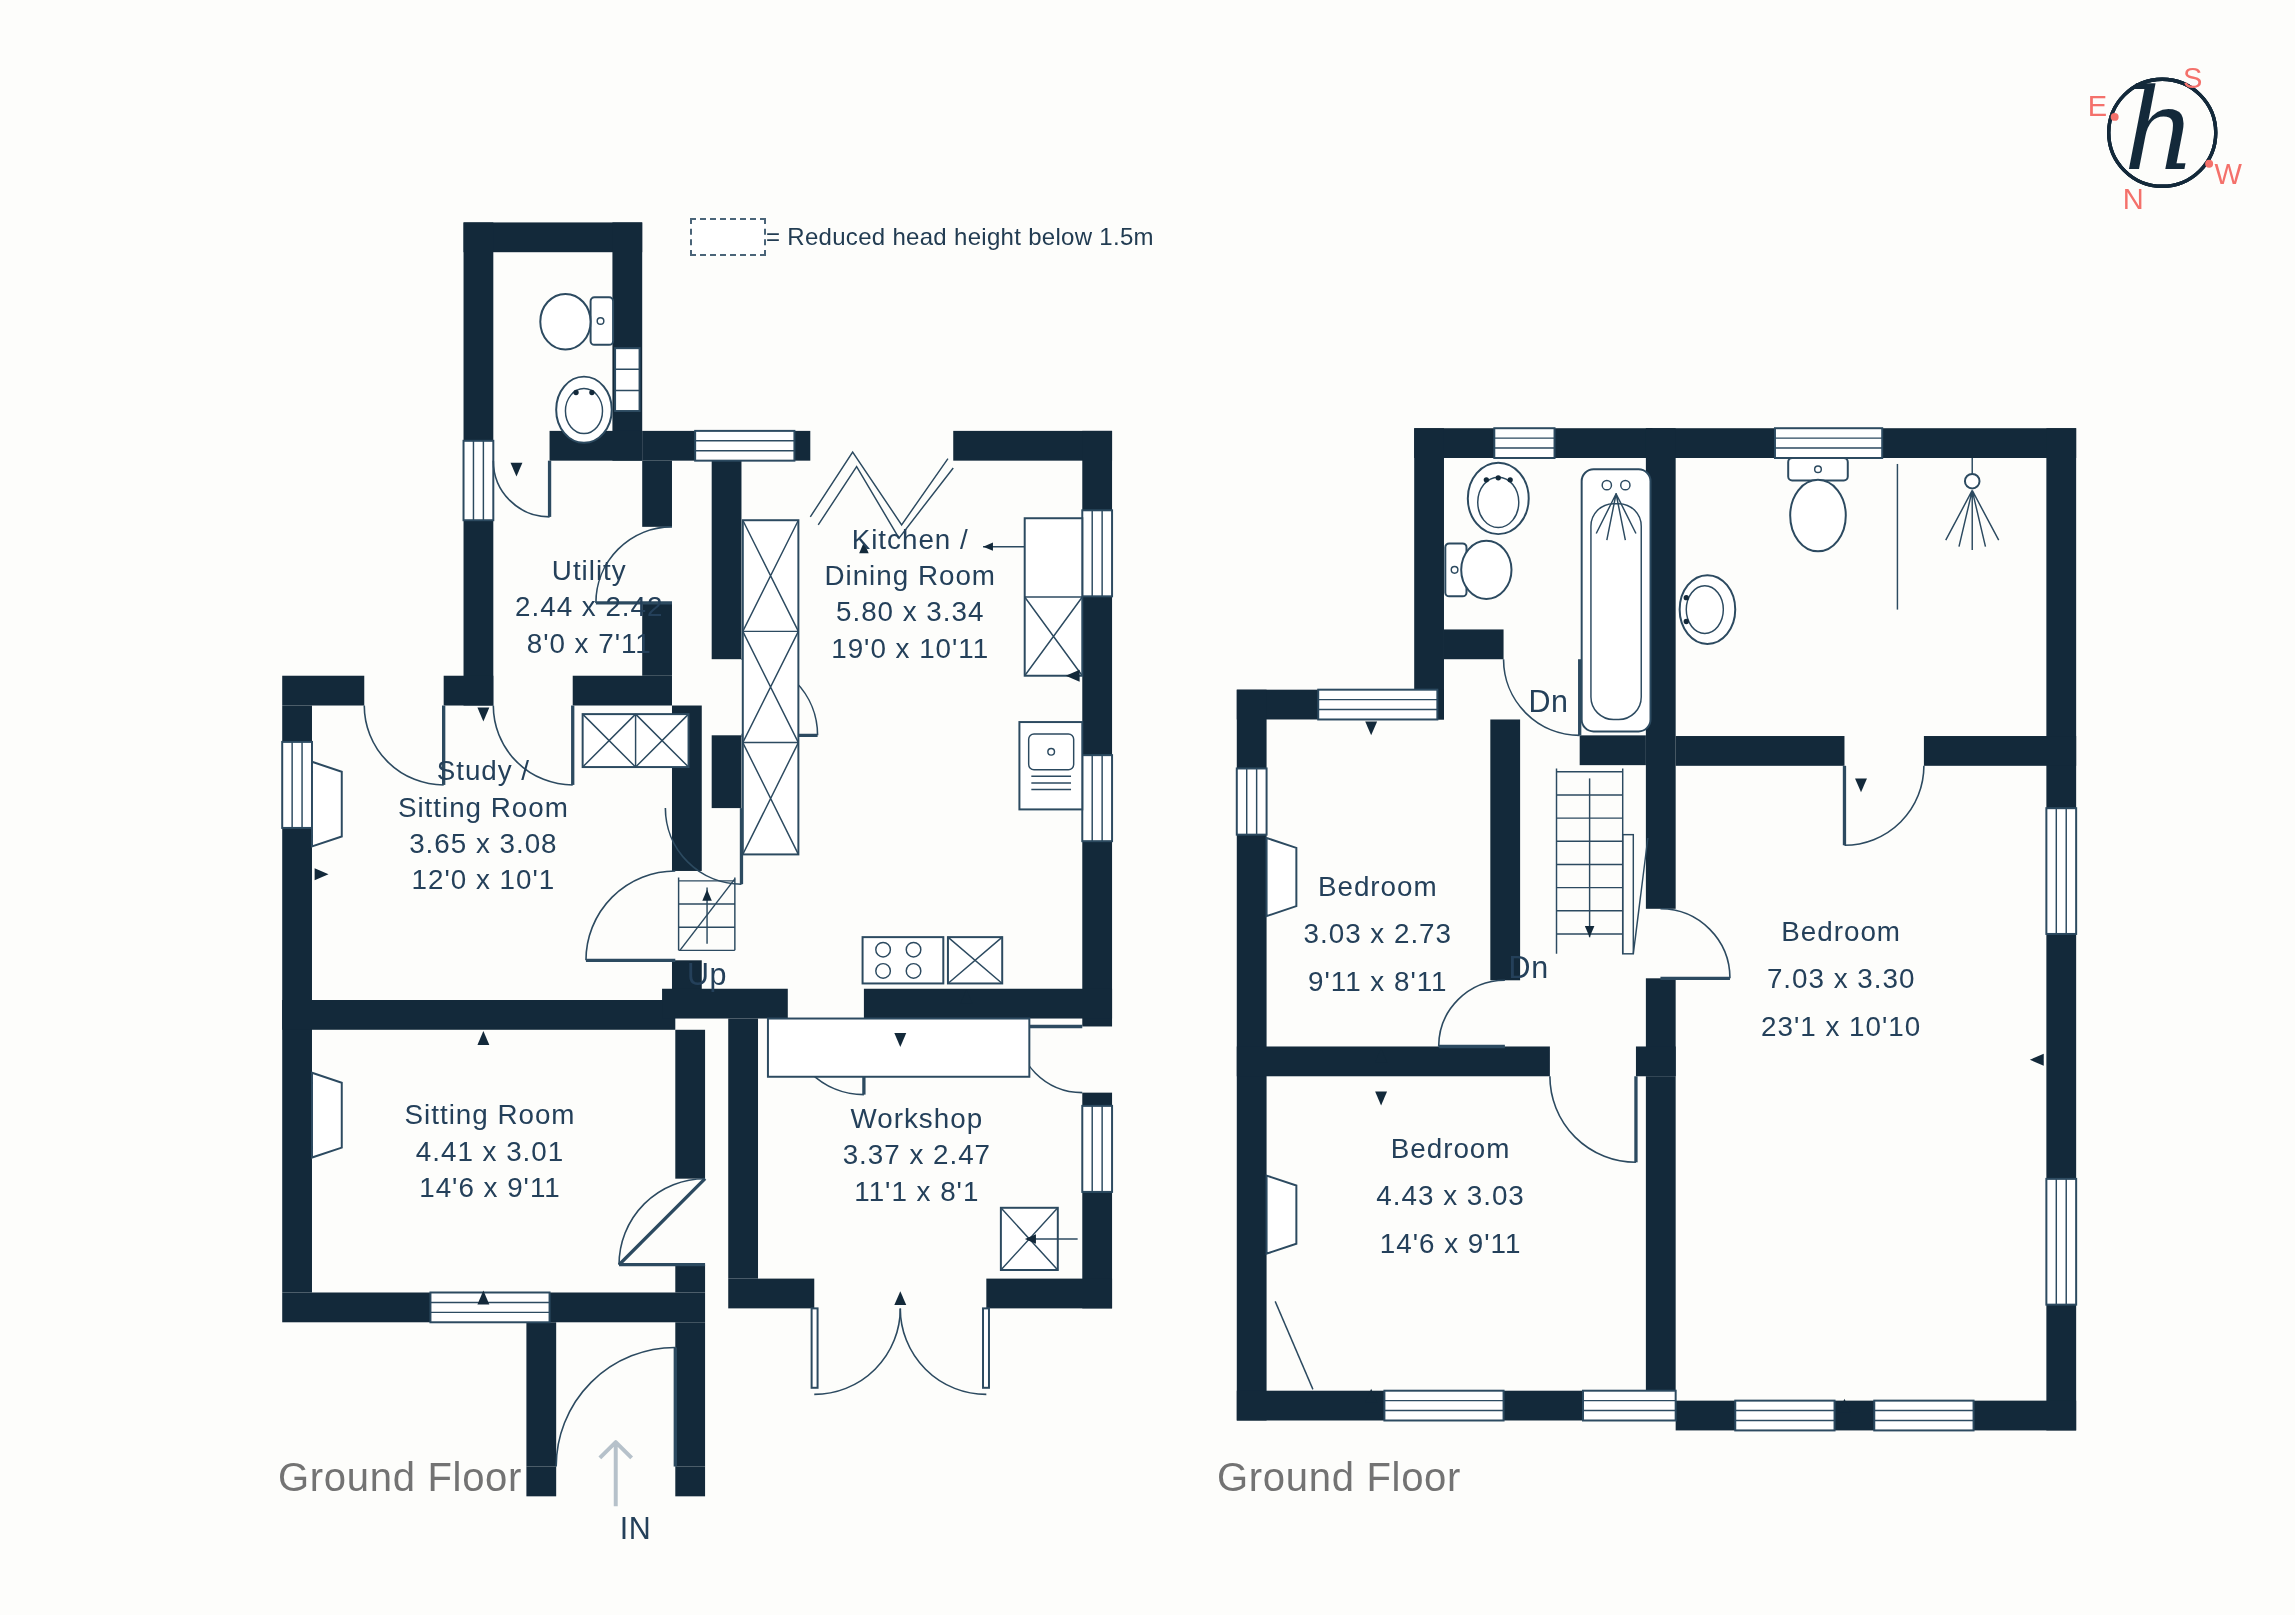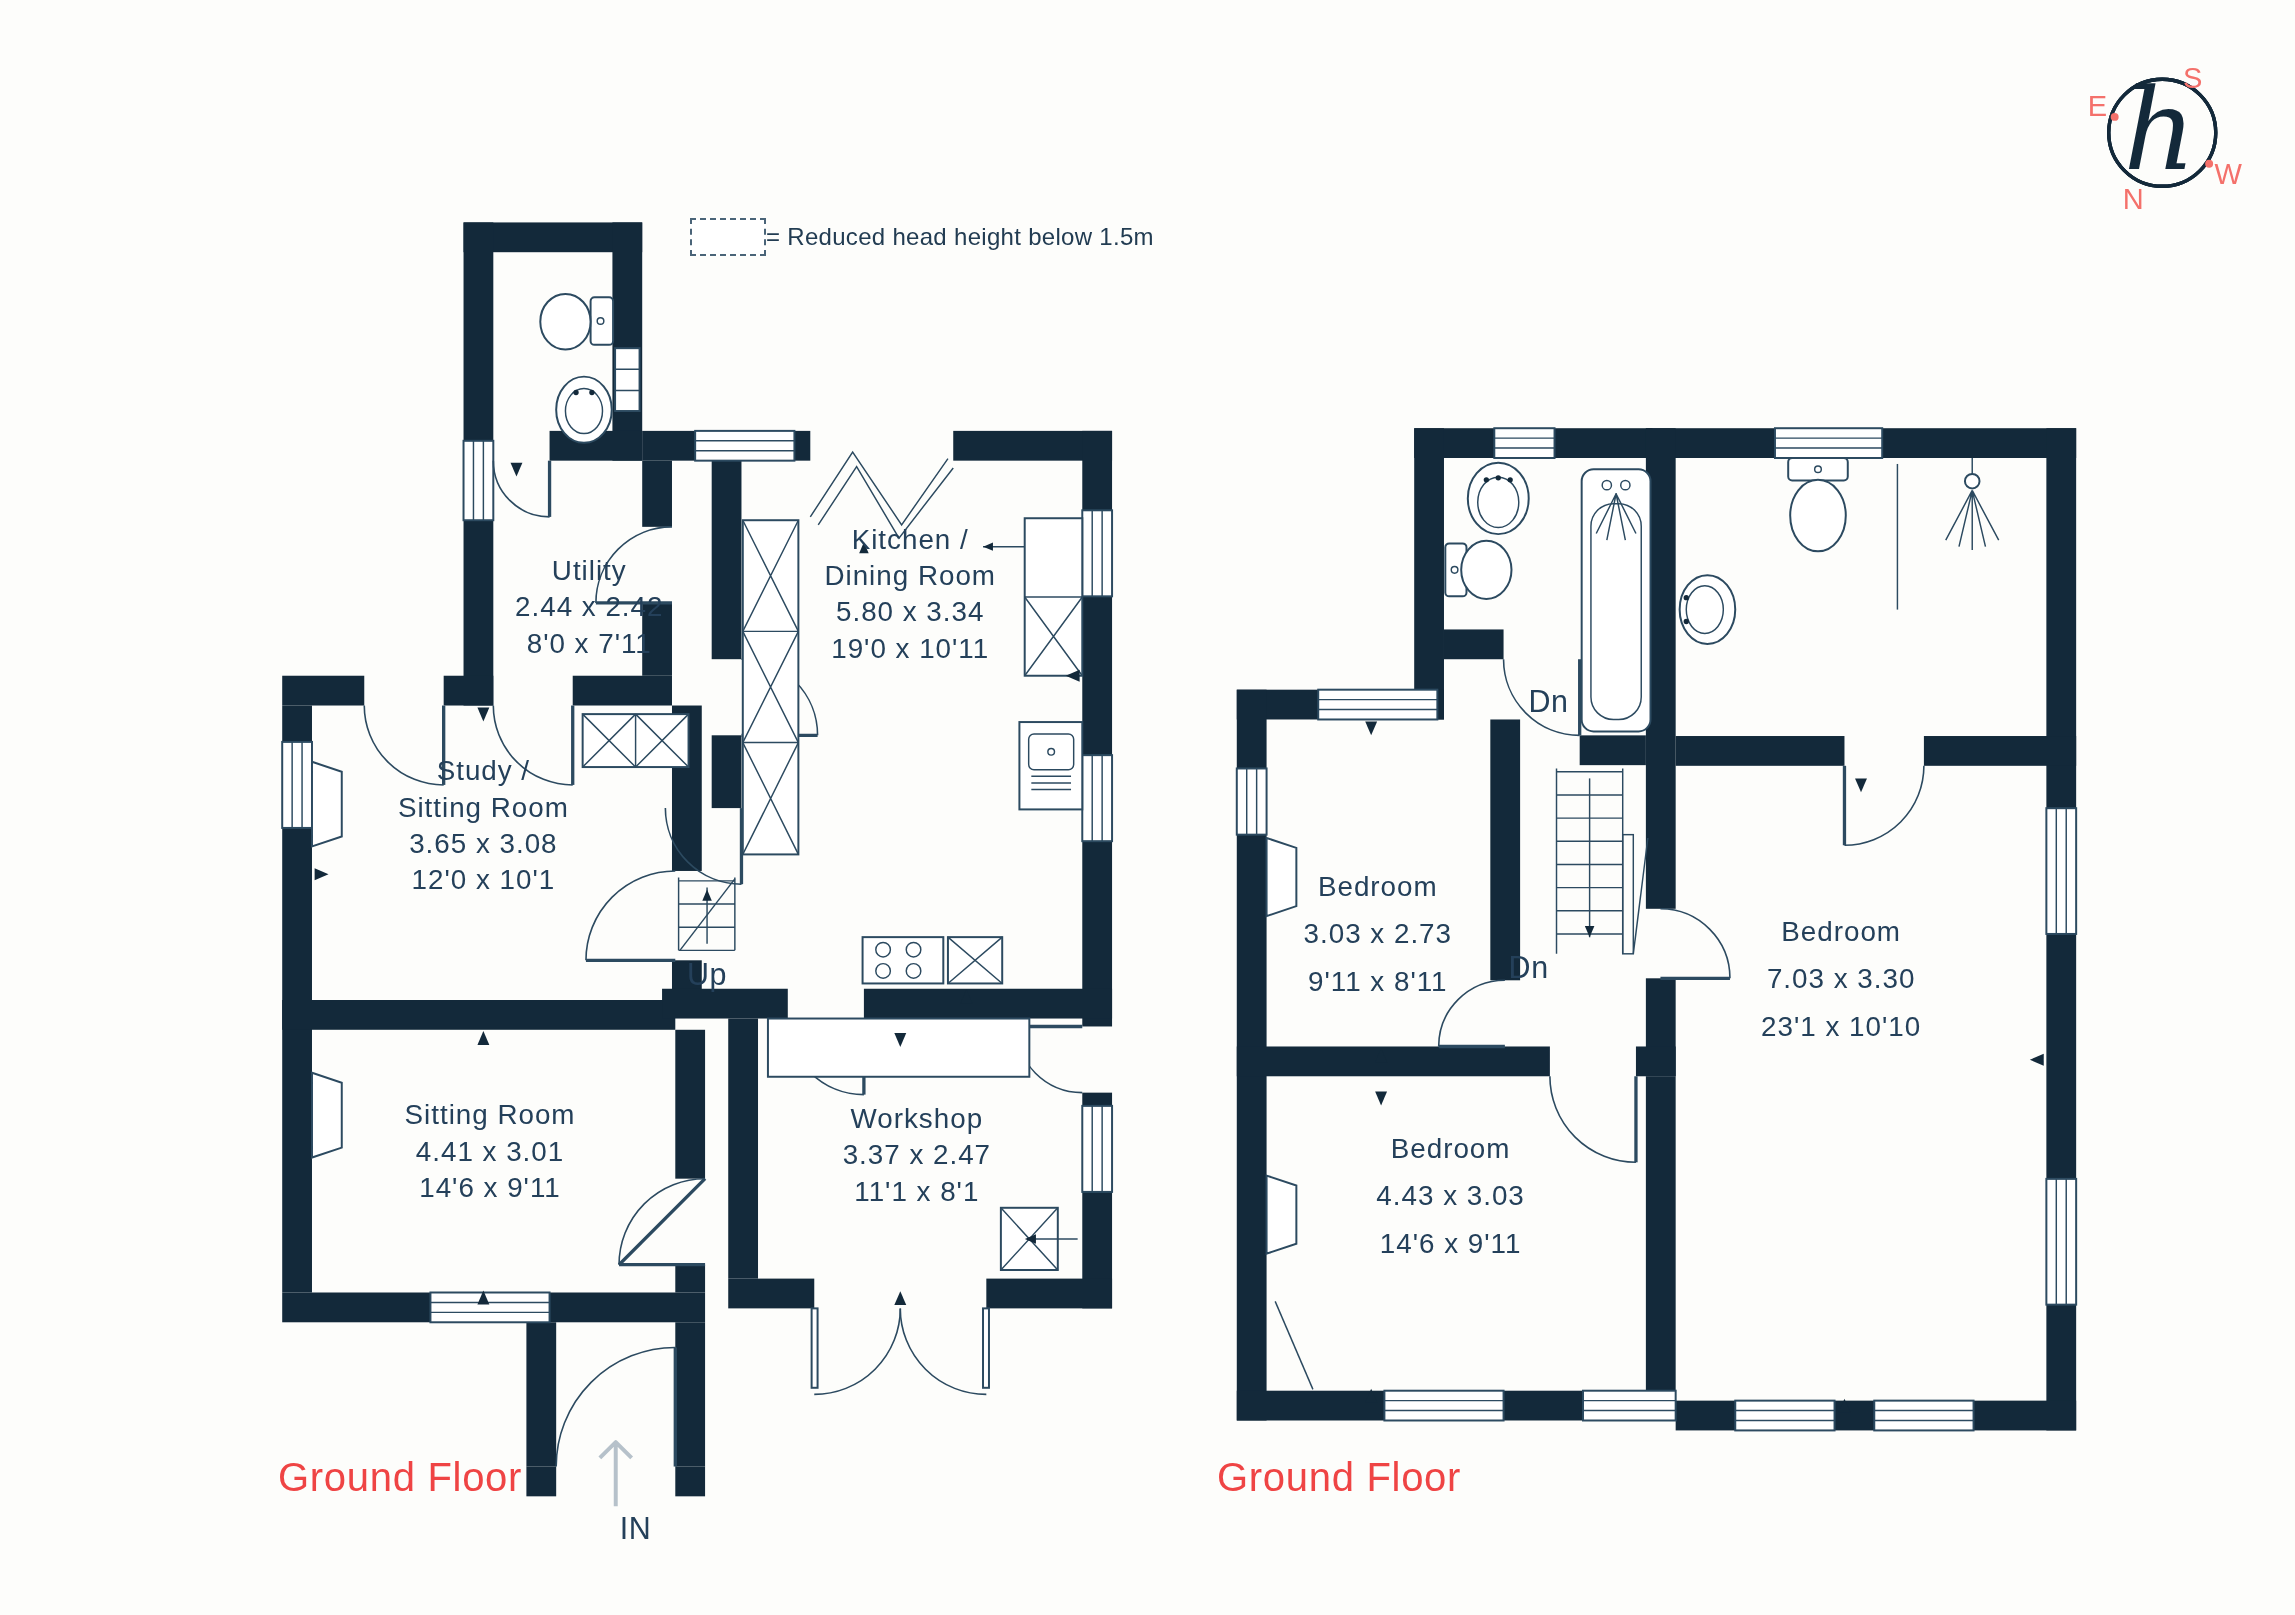--- a/index.html
+++ b/index.html
@@ -2,21 +2,21 @@
 <html style="font-size:10.6px"><head>
 <meta charset="utf-8">
 <style>
   html,body{margin:0;padding:0;background:#fdfdfb;}
   #page{position:relative;width:2295px;height:1616px;background:#fdfdfb;overflow:hidden;
         font-family:"Liberation Sans",sans-serif;color:#223c52;}
   .abs{position:absolute;}
   
   .hdr-line{font-size:25px;letter-spacing:0.3px;margin-bottom:16.6px;white-space:nowrap;}
   .ftr-line{font-size:20.5px;letter-spacing:0.2px;white-space:nowrap;}
-  .floor-title{font-size:40px;letter-spacing:0.7px;color:#ef4444;white-space:nowrap;}
+  .floor-title{font-size:40px;letter-spacing:0.7px;color:#737373;white-space:nowrap;}
   
   #legend{display:flex;align-items:center;}
   #legend .box{width:72px;height:34px;border:2.6px dashed #4a6478;background:#fff;}
   #legend .lbl{font-size:24px;margin-left:0;letter-spacing:0.3px;white-space:nowrap;}
   
   svg{overflow:visible;}
   .w{fill:#13293a;stroke:none;}
   .thin{fill:none;stroke:#2c4a60;stroke-width:2.2;}
   .win{fill:#ffffff;stroke:#2c4a60;stroke-width:3;}
   .fix{fill:#ffffff;stroke:#2c4a60;stroke-width:3;}

